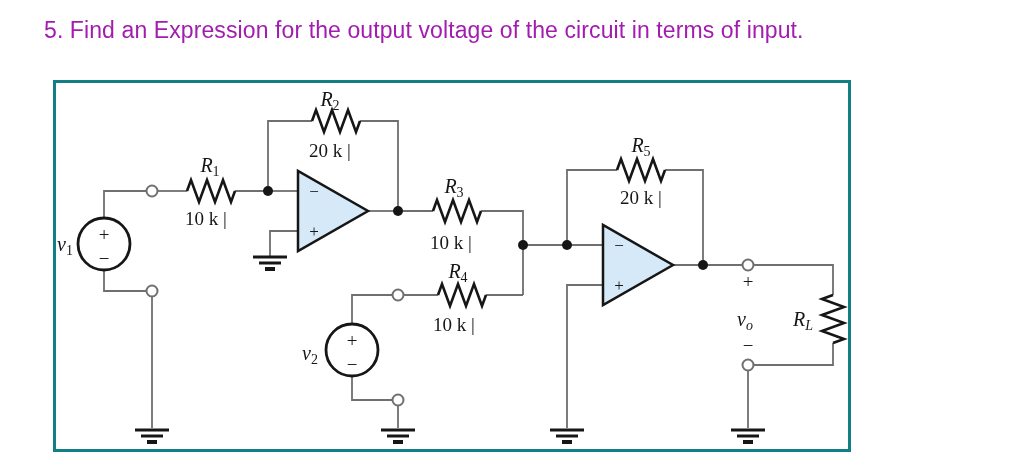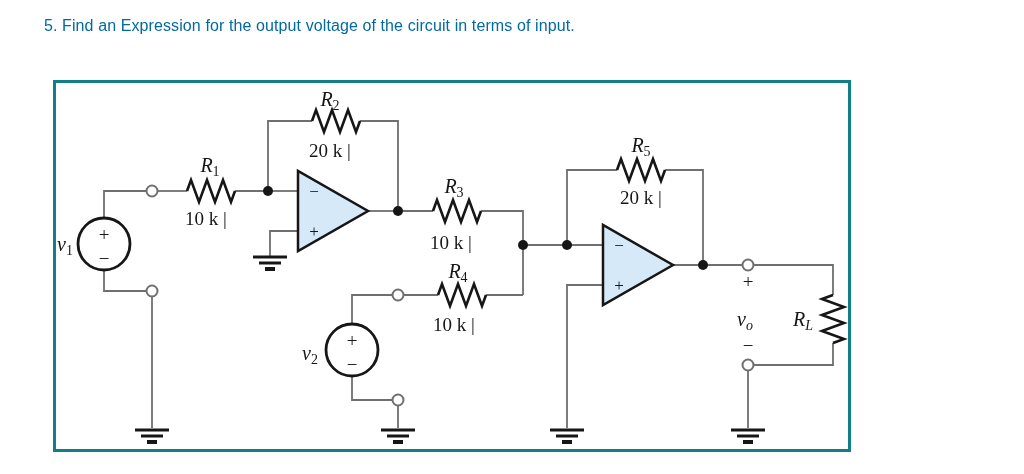--- a/index.html
+++ b/index.html
@@ -1,21 +1,21 @@
 <!DOCTYPE html>
 <html><head>
 <meta charset="utf-8">
 <style>
   html,body { margin:0; padding:0; background:#ffffff; }
   #page {
     position:relative; width:1024px; height:474px; background:#ffffff;
     overflow:hidden; font-family:"Liberation Sans", sans-serif;
   }
   .title {
-    position:absolute; left:44px; top:17px; font-size:16px; color:#0369a1;
+    position:absolute; left:44px; top:17px; font-size:23px; color:#a21caf;
     letter-spacing:0.1px; white-space:nowrap;
   }
   #circuit-box { position:absolute; left:53px; top:80px; }
   svg text { font-family:"Liberation Serif", serif; fill:#161616; }
   .frame { fill:#ffffff; stroke:#118086; stroke-width:3; }
   .wire  { stroke:#6f6f6f; stroke-width:1.8; fill:none; }
   .res   { stroke:#161616; stroke-width:2.6; fill:none; }
   .gndln { stroke:#161616; }
   .dot   { fill:#161616; stroke:none; }
   .term  { fill:#ffffff; stroke:#6f6f6f; stroke-width:2; }

